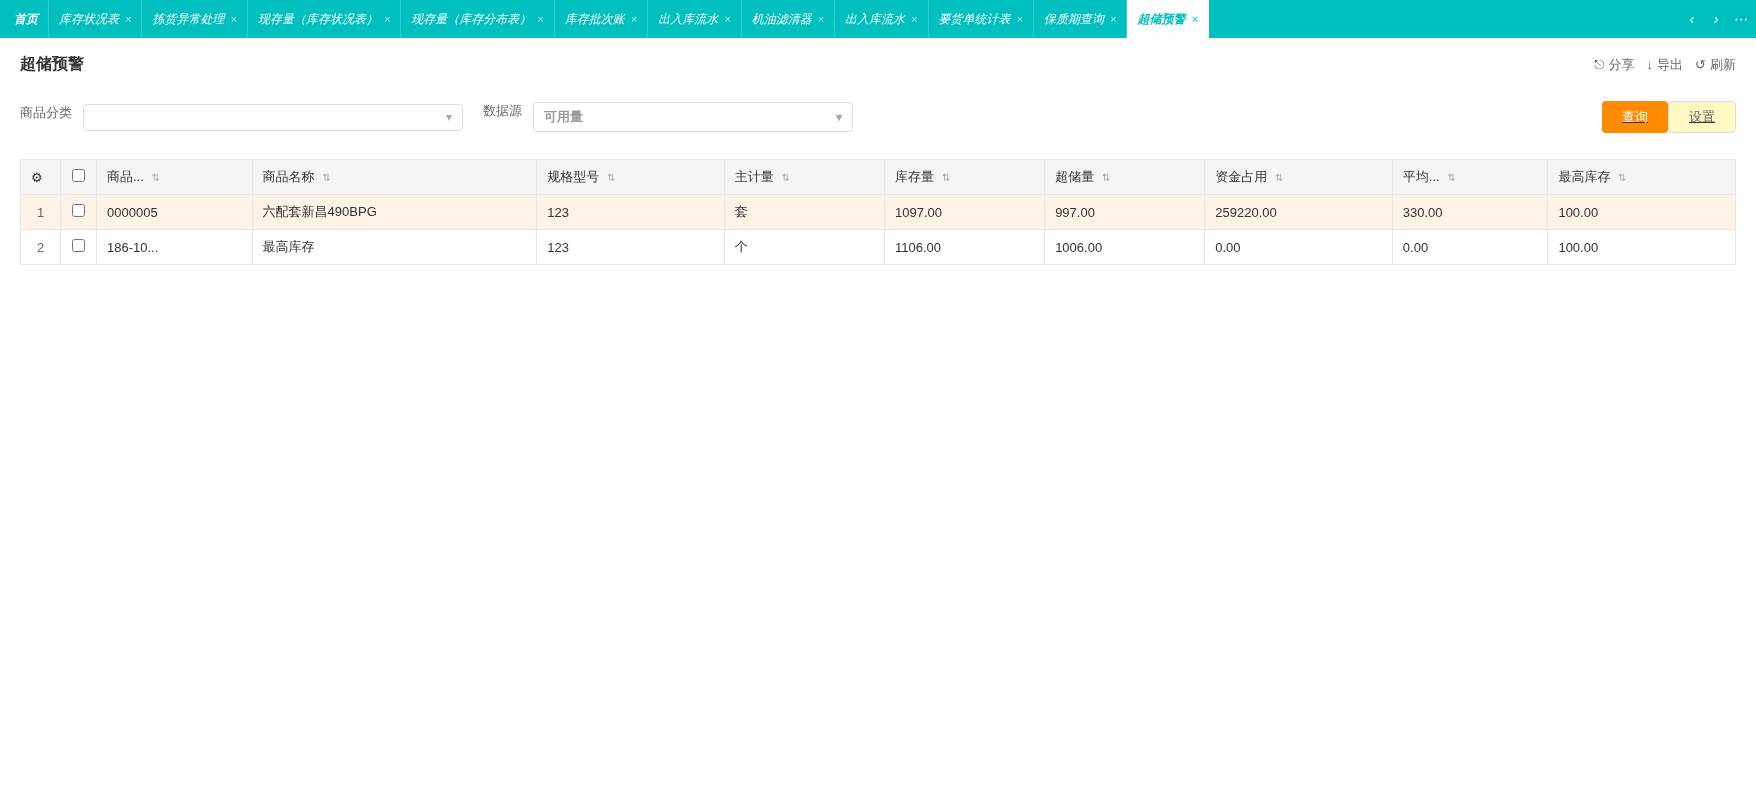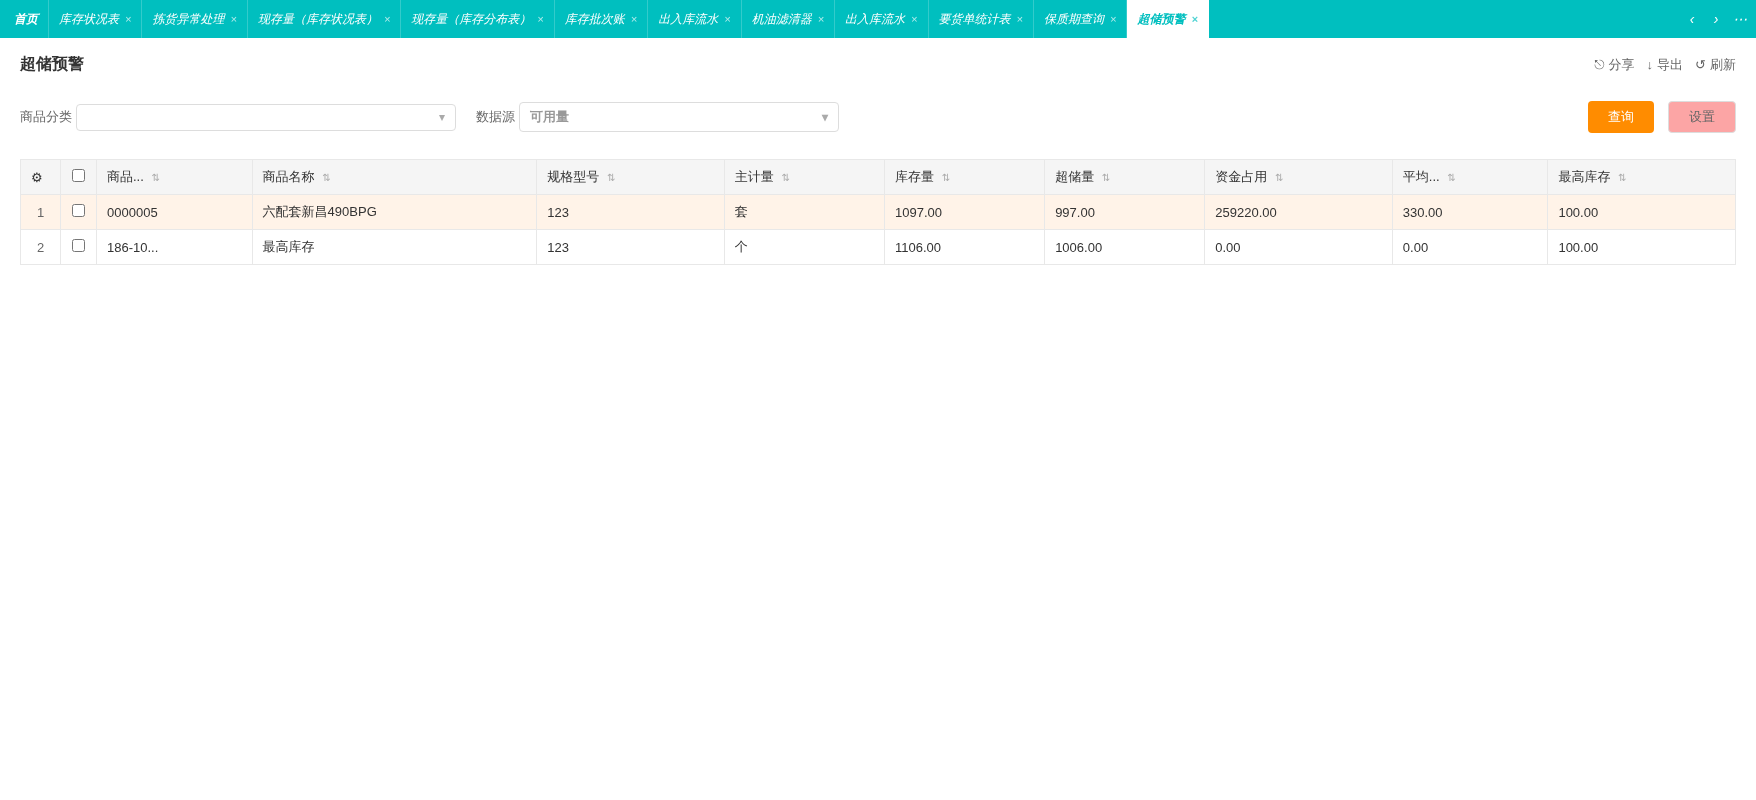--- a/index.html
+++ b/index.html
@@ -87,22 +87,21 @@
     
     .filter-row {
       display: flex;
       align-items: center;
       gap: 20px;
       margin-bottom: 16px;
       padding: 10px 0;
     }
     .filter-item {
       display: flex;
-      align-items: center;
-      gap: 4px;
+      gap: 11px;
     }
     .filter-label {
       color: #666;
       font-size: 13px;
       white-space: nowrap;
     }
     .filter-select {
       display: flex;
       align-items: center;
       border: 1px solid #ddd;
@@ -119,33 +118,34 @@
       min-width: 320px;
       font-weight: bold;
     }
     .filter-select .arrow-down {
       color: #aaa;
       font-size: 12px;
     }
     .filter-actions {
       margin-left: auto;
       display: flex;
-      gap: 14px;
+      gap: 0;
+      text-decoration: underline;
     }
     .btn-query {
       background: #ff8c00;
       color: #fff;
       border: none;
       padding: 6px 20px;
       border-radius: 4px;
       cursor: pointer;
       font-size: 13px;
     }
     .btn-setting {
-      background: #fca5a5;
+      background: #fef9c3;
       color: #666;
       border: 1px solid #ddd;
       padding: 6px 20px;
       border-radius: 4px;
       cursor: pointer;
       font-size: 13px;
     }
 
     
     .data-table {

